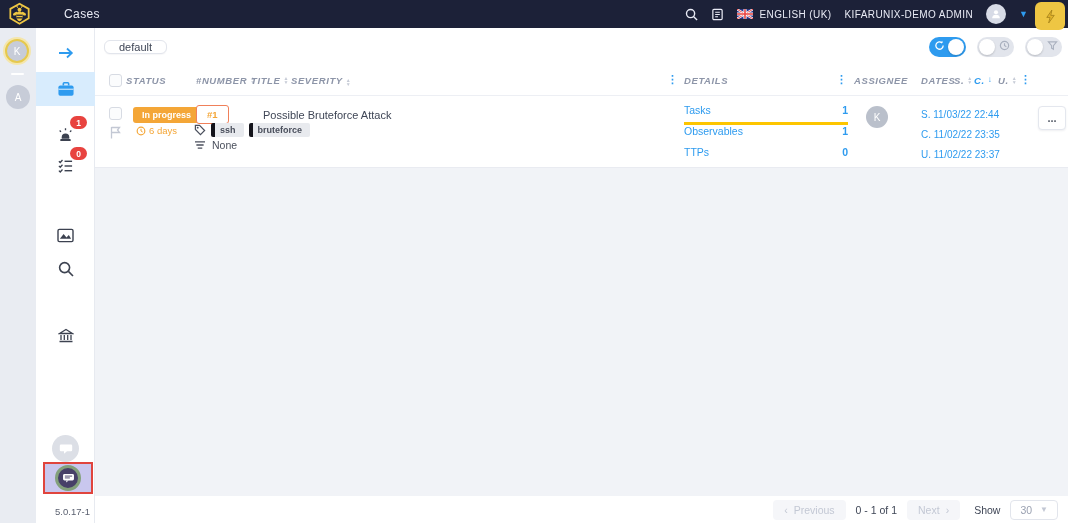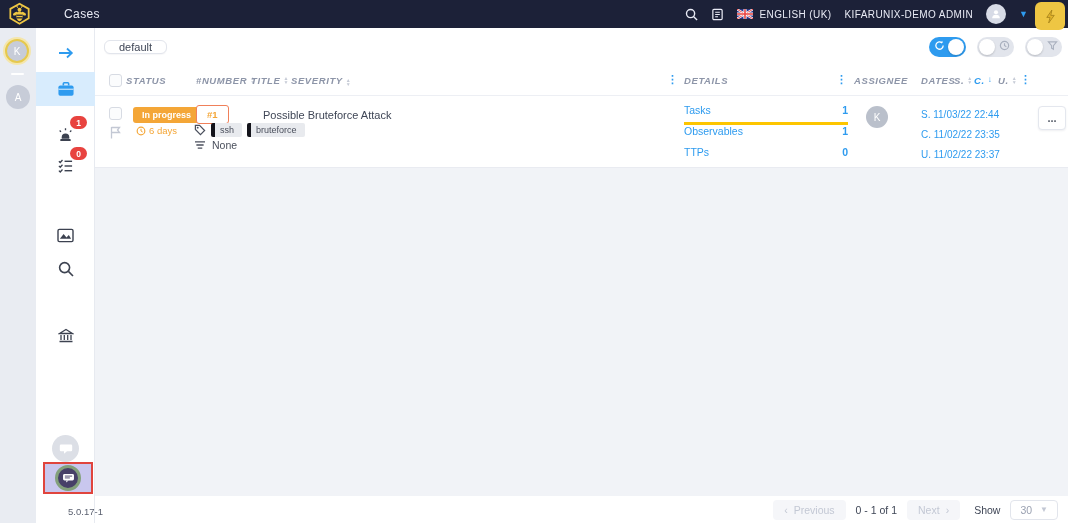--- a/index.html
+++ b/index.html
@@ -39,21 +39,21 @@
   .nav-item.selected { background:#d8ecfd; height:34px; }
   .nav-badge { position:absolute; left:34px; top:-4px; min-width:17px; height:13px; border-radius:7px;
     background:#e8433f; color:#fff; font-size:8.5px; font-weight:bold; display:flex;
     align-items:center; justify-content:center; padding:0 4px; }
   .chat-circle { position:absolute; left:16px; width:27px; height:27px; border-radius:50%;
     background:#dcdfe6; display:flex; align-items:center; justify-content:center; cursor:pointer; }
   .help-highlight { position:absolute; left:7px; top:434px; width:50px; height:32px;
     background:#c9c7ee; border:2px solid #e0443d; display:flex; align-items:center; justify-content:center; }
   .help-circle { width:26px; height:26px; border-radius:50%; background:#474068;
     border:3px solid #83a07b; display:flex; align-items:center; justify-content:center; cursor:pointer; }
-  .version { position:absolute; bottom:6px; left:17px; width:65px; text-align:center; font-size:9.5px; color:#5b6170; }
+  .version { position:absolute; bottom:6px; left:4px; width:65px; text-align:center; font-size:9.5px; color:#5b6170; }
   
   .content { position:absolute; left:95px; top:28px; width:973px; height:495px; background:#f1f3f7; }
   .toolbar { position:absolute; top:0; left:0; width:973px; height:38px; background:#fff;
     display:flex; align-items:center; }
   .tool-btn { display:flex; align-items:center; gap:7px; background:#fff; border:1px solid #e2e5ec;
     border-radius:6px; padding:0 14px; font-size:11px; color:#3f4656; cursor:pointer;
     box-shadow:0 1px 1px rgba(40,50,80,.04); }
   .chev-circle { width:13px; height:13px; border-radius:50%; border:1.5px solid #8cc7f7;
     display:flex; align-items:center; justify-content:center; color:#2e9bef; font-size:7px; }
   .toggles { margin-left:auto; display:flex; align-items:center; gap:11px; padding-right:6px; }
@@ -80,21 +80,21 @@
     border-bottom:1px solid #e9ebf1; }
   .status-badge { position:absolute; left:38px; top:11px; background:#f4a637; color:#fff;
     font-size:9px; font-weight:bold; padding:3px 9px; border-radius:3px; }
   .age { position:absolute; left:41px; top:29px; color:#f4a637; font-size:9.5px;
     display:flex; align-items:center; gap:3px; }
   .case-number { position:absolute; left:101px; top:9px; border:1px solid #f0805a; border-radius:3px;
     color:#f4a637; font-size:9.5px; font-weight:bold; padding:3px 10px; cursor:pointer; background:#fff; }
   .case-title { position:absolute; left:156px; top:13px; font-size:11px; color:#3f4656; cursor:pointer;padding-left:12px; }
   .tags-line { position:absolute; left:99px; top:27px; display:flex; align-items:center; gap:5px; }
   .tag-chip { display:flex; align-items:center; font-size:9px; color:#4a4f5c; background:#e8eaee;
-    border-left:4px solid #14141b; border-radius:2px; padding:2px 8px 2px 5px; }
+    border-left:4px solid #14141b; border-radius:2px; padding:2px 8px 2px 5px;font-weight:bold; }
   .none-line { position:absolute; left:99px; top:43px; display:flex; align-items:center; gap:6px;
     font-size:10.5px; color:#4a4f5c; }
   .details-block { position:absolute; left:589px; top:8px; width:164px; }
   .detail-row { display:flex; justify-content:space-between; font-size:10.5px; color:#2e9bef;
     height:21px; align-items:flex-start; cursor:pointer; }
   .detail-row .val { font-weight:bold; }
   .tasks-underline { position:absolute; left:0; top:18px; width:164px; height:3px; background:#fdc500; }
   .assignee-avatar { position:absolute; left:771px; top:10px; width:22px; height:22px; border-radius:50%;
     background:#bac0cb; color:#fff; font-size:10px; display:flex; align-items:center; justify-content:center; }
   .date-line { position:absolute; left:826px; font-size:10px; color:#2e9bef; }

